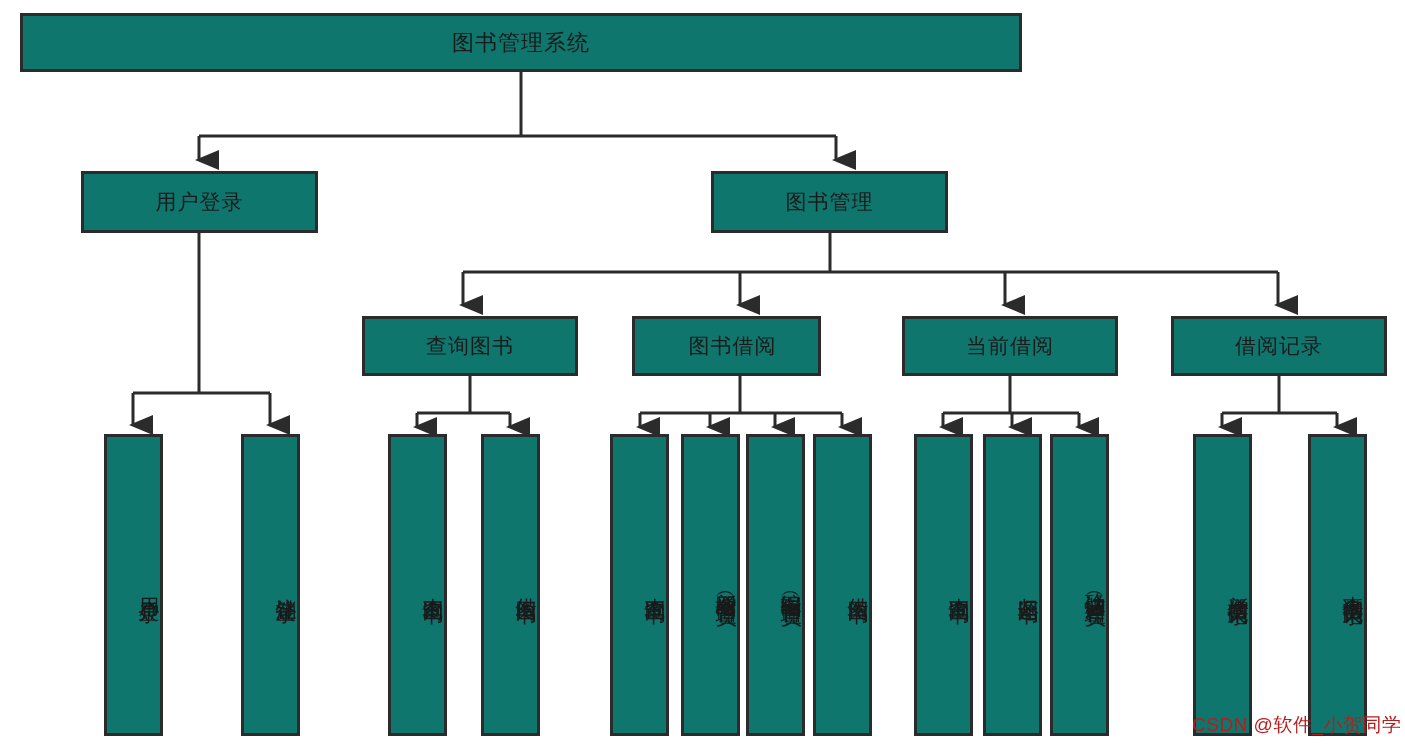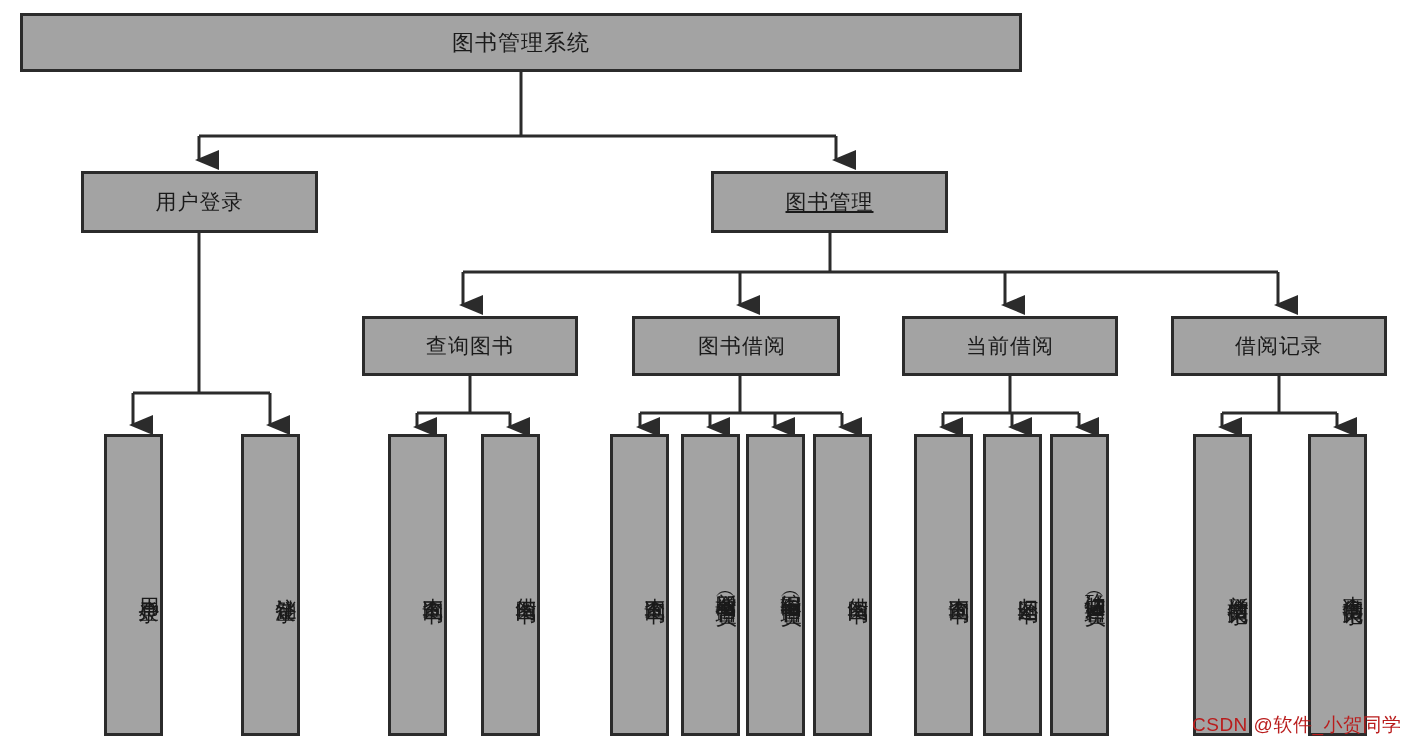--- a/index.html
+++ b/index.html
@@ -14,21 +14,21 @@
     position: relative;
     width: 1405px;
     height: 747px;
     background: #ffffff;
     overflow: hidden;
   }
   .node {
     position: absolute;
     box-sizing: border-box;
     border: 3px solid #2b2b2b;
-    background: #a3a3a3;
+    background: #0f766e;
     display: flex;
     align-items: center;
     justify-content: center;
     color: #1a1a1a;
   }
   .node.h {
     font-size: 21px;
     letter-spacing: 1px;
   }
   .node.v {
@@ -145,28 +145,28 @@
     </g>
   </svg>
 
   <div class="node h root" style="left:20px; top:13px; width:1002px; height:59px;">
     <span>图书管理系统</span>
   </div>
 
   <div class="node h" style="left:81px; top:171px; width:237px; height:62px;">
     <span>用户登录</span>
   </div>
-  <div class="node h" style="left:711px; top:171px; width:237px; height:62px;text-decoration:underline;">
+  <div class="node h" style="left:711px; top:171px; width:237px; height:62px;">
     <span>图书管理</span>
   </div>
 
   <div class="node h" style="left:362px; top:316px; width:216px; height:60px;">
     <span>查询图书</span>
   </div>
-  <div class="node h" style="left:632px; top:316px; width:208px; height:60px;padding-left:12px;">
+  <div class="node h" style="left:632px; top:316px; width:189px; height:60px;padding-left:12px;">
     <span>图书借阅</span>
   </div>
   <div class="node h" style="left:902px; top:316px; width:216px; height:60px;align-items:center;">
     <span>当前借阅</span>
   </div>
   <div class="node h" style="left:1171px; top:316px; width:216px; height:60px;text-align:right;">
     <span>借阅记录</span>
   </div>
 
   <div class="node v" style="left:104px; top:434px; width:59px; height:302px;">

